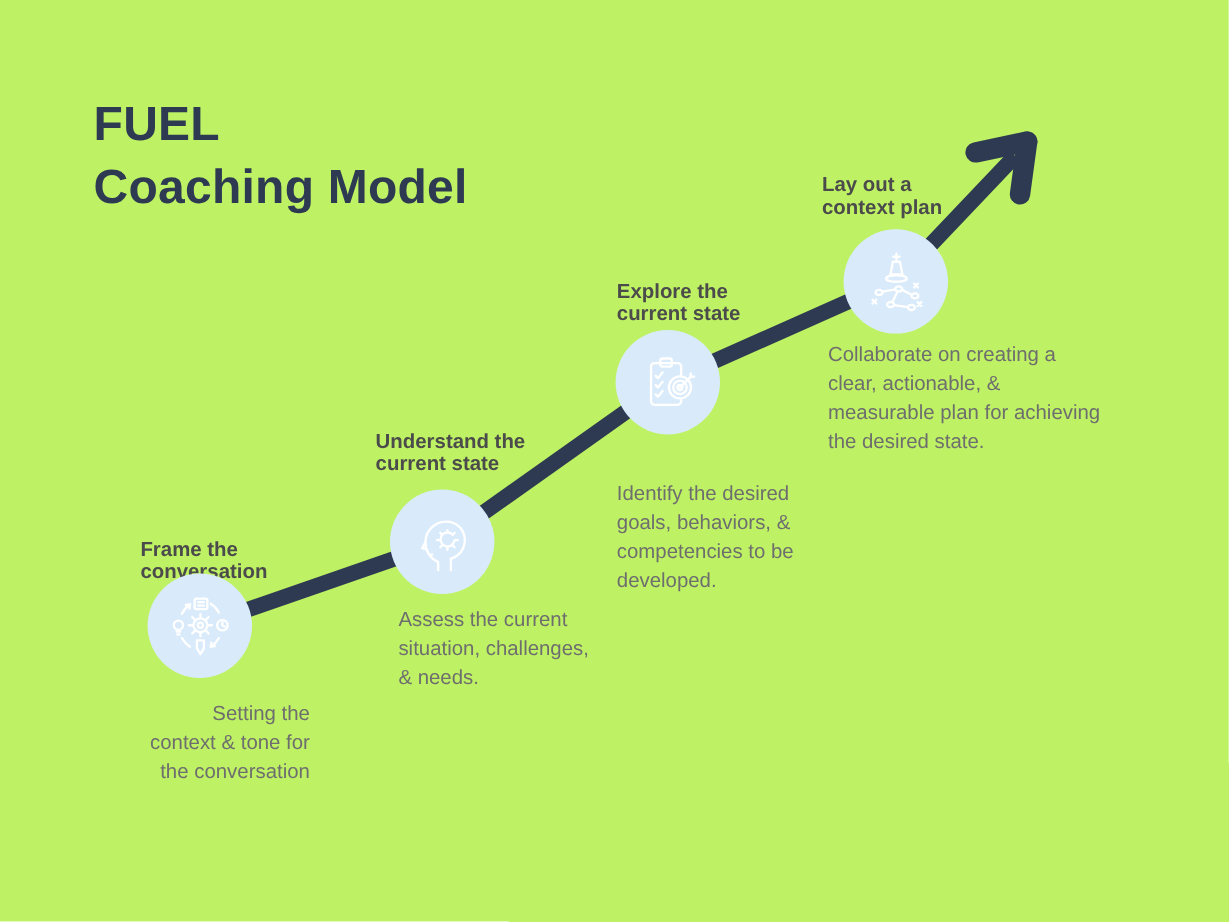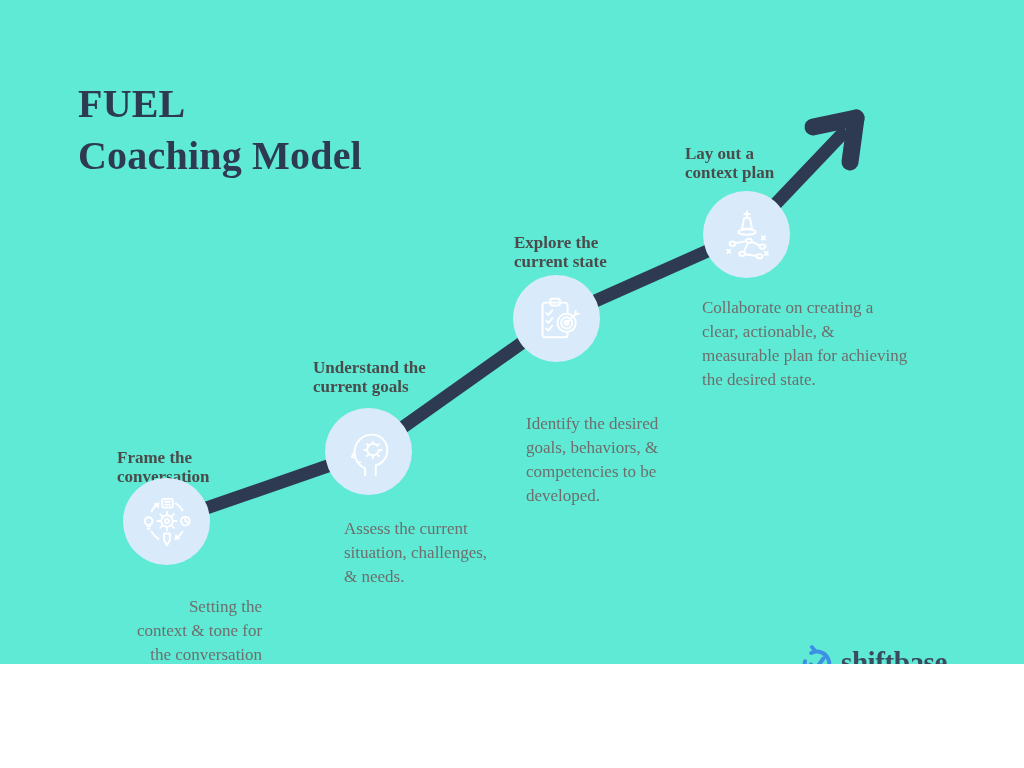--- a/index.html
+++ b/index.html
@@ -1,35 +1,35 @@
 <!DOCTYPE html>
 <html><head>
 <meta charset="utf-8">
 <style>
   html,body{margin:0;padding:0;background:#ffffff;}
   .canvas{
     position:relative;
-    width:1024px;height:664px;
-    background:#5eead4;
+    width:1024px;height:768px;
+    background:#bef264;
     overflow:hidden;
-    font-family:Liberation Serif, serif;
+    font-family:Liberation Sans, sans-serif;
   }
   .main-title{
     position:absolute;left:78px;top:78px;margin:0;
     font-size:40px;font-weight:700;line-height:52px;
     color:#2e3a52;white-space:pre-line;letter-spacing:0.2px;
   }
   .connector{position:absolute;left:0;top:0;pointer-events:none;}
   .step-title{
     position:absolute;margin:0;
     font-size:17px;font-weight:700;line-height:19px;
     color:#4b4b4b;white-space:pre-line;
   }
   .step-desc{
-    position:absolute;margin:12px;
+    position:absolute;margin:0;
     font-size:17px;font-weight:400;line-height:24px;
     color:#6e6e6e;white-space:pre-line;
   }
   .circle{
     position:absolute;width:87px;height:87px;border-radius:50%;
     background:#d9ebfb;display:flex;align-items:center;justify-content:center;
   }
   .circle svg{display:block;}
   
   .t1{left:117px;top:448px;}
@@ -104,21 +104,21 @@
         </g>
       </svg>
     </div>
     <p class="step-desc d1">Setting the
 context &amp; tone for
 the conversation</p>
   </div>
 
   <div>
     <p class="step-title t2">Understand the
-current goals</p>
+current state</p>
     <div class="circle c2">
       <svg width="54" height="54" viewBox="0 0 56 56">
         <g class="icon-stroke">
           <path d="M24,52 L24,45 C17,42 13,35 13,28 C13,18 21,10 31,10 C40,10 47,17 47,26 C47,34 42,40 35,42 L35,52"></path>
           <path d="M13,28 l-2.8,5 3.2,0.8"></path>
           <path d="M16,38.5 h3"></path>
           <path d="M35.5,20.5 a6 6 0 1 0 2.5,6"></path>
           <line x1="38.5" y1="26" x2="41" y2="26"></line>
             <line x1="36.5" y1="30.5" x2="38.2" y2="32.2"></line>
           <line x1="32" y1="32.5" x2="32" y2="34.5"></line>
@@ -184,24 +184,14 @@
           <path d="M46.4,45.4 l3.2,3.2 M49.6,45.4 l-3.2,3.2"></path>
         </g>
       </svg>
     </div>
     <p class="step-desc d4">Collaborate on creating a
 clear, actionable, &amp;
 measurable plan for achieving
 the desired state.</p>
   </div>
 
-  <div class="logo">
-    <svg width="34" height="36" viewBox="0 0 36 38">
-      <g fill="none" stroke="#3f8fe5" stroke-linecap="round" stroke-linejoin="round">
-        <circle cx="18" cy="21" r="13" stroke-width="4.2" stroke-dasharray="70 12" transform="rotate(-118 18 21)"></circle>
-        <polyline points="11.5,21.5 16.5,26.5 25,15" stroke-width="4.2"></polyline>
-        <line x1="12.5" y1="3.2" x2="15.5" y2="6.6" stroke-width="4"></line>
-      </g>
-    </svg>
-    <span class="logo-text">shiftbase</span>
-  </div>
 
 </div>
 
 </body></html>

